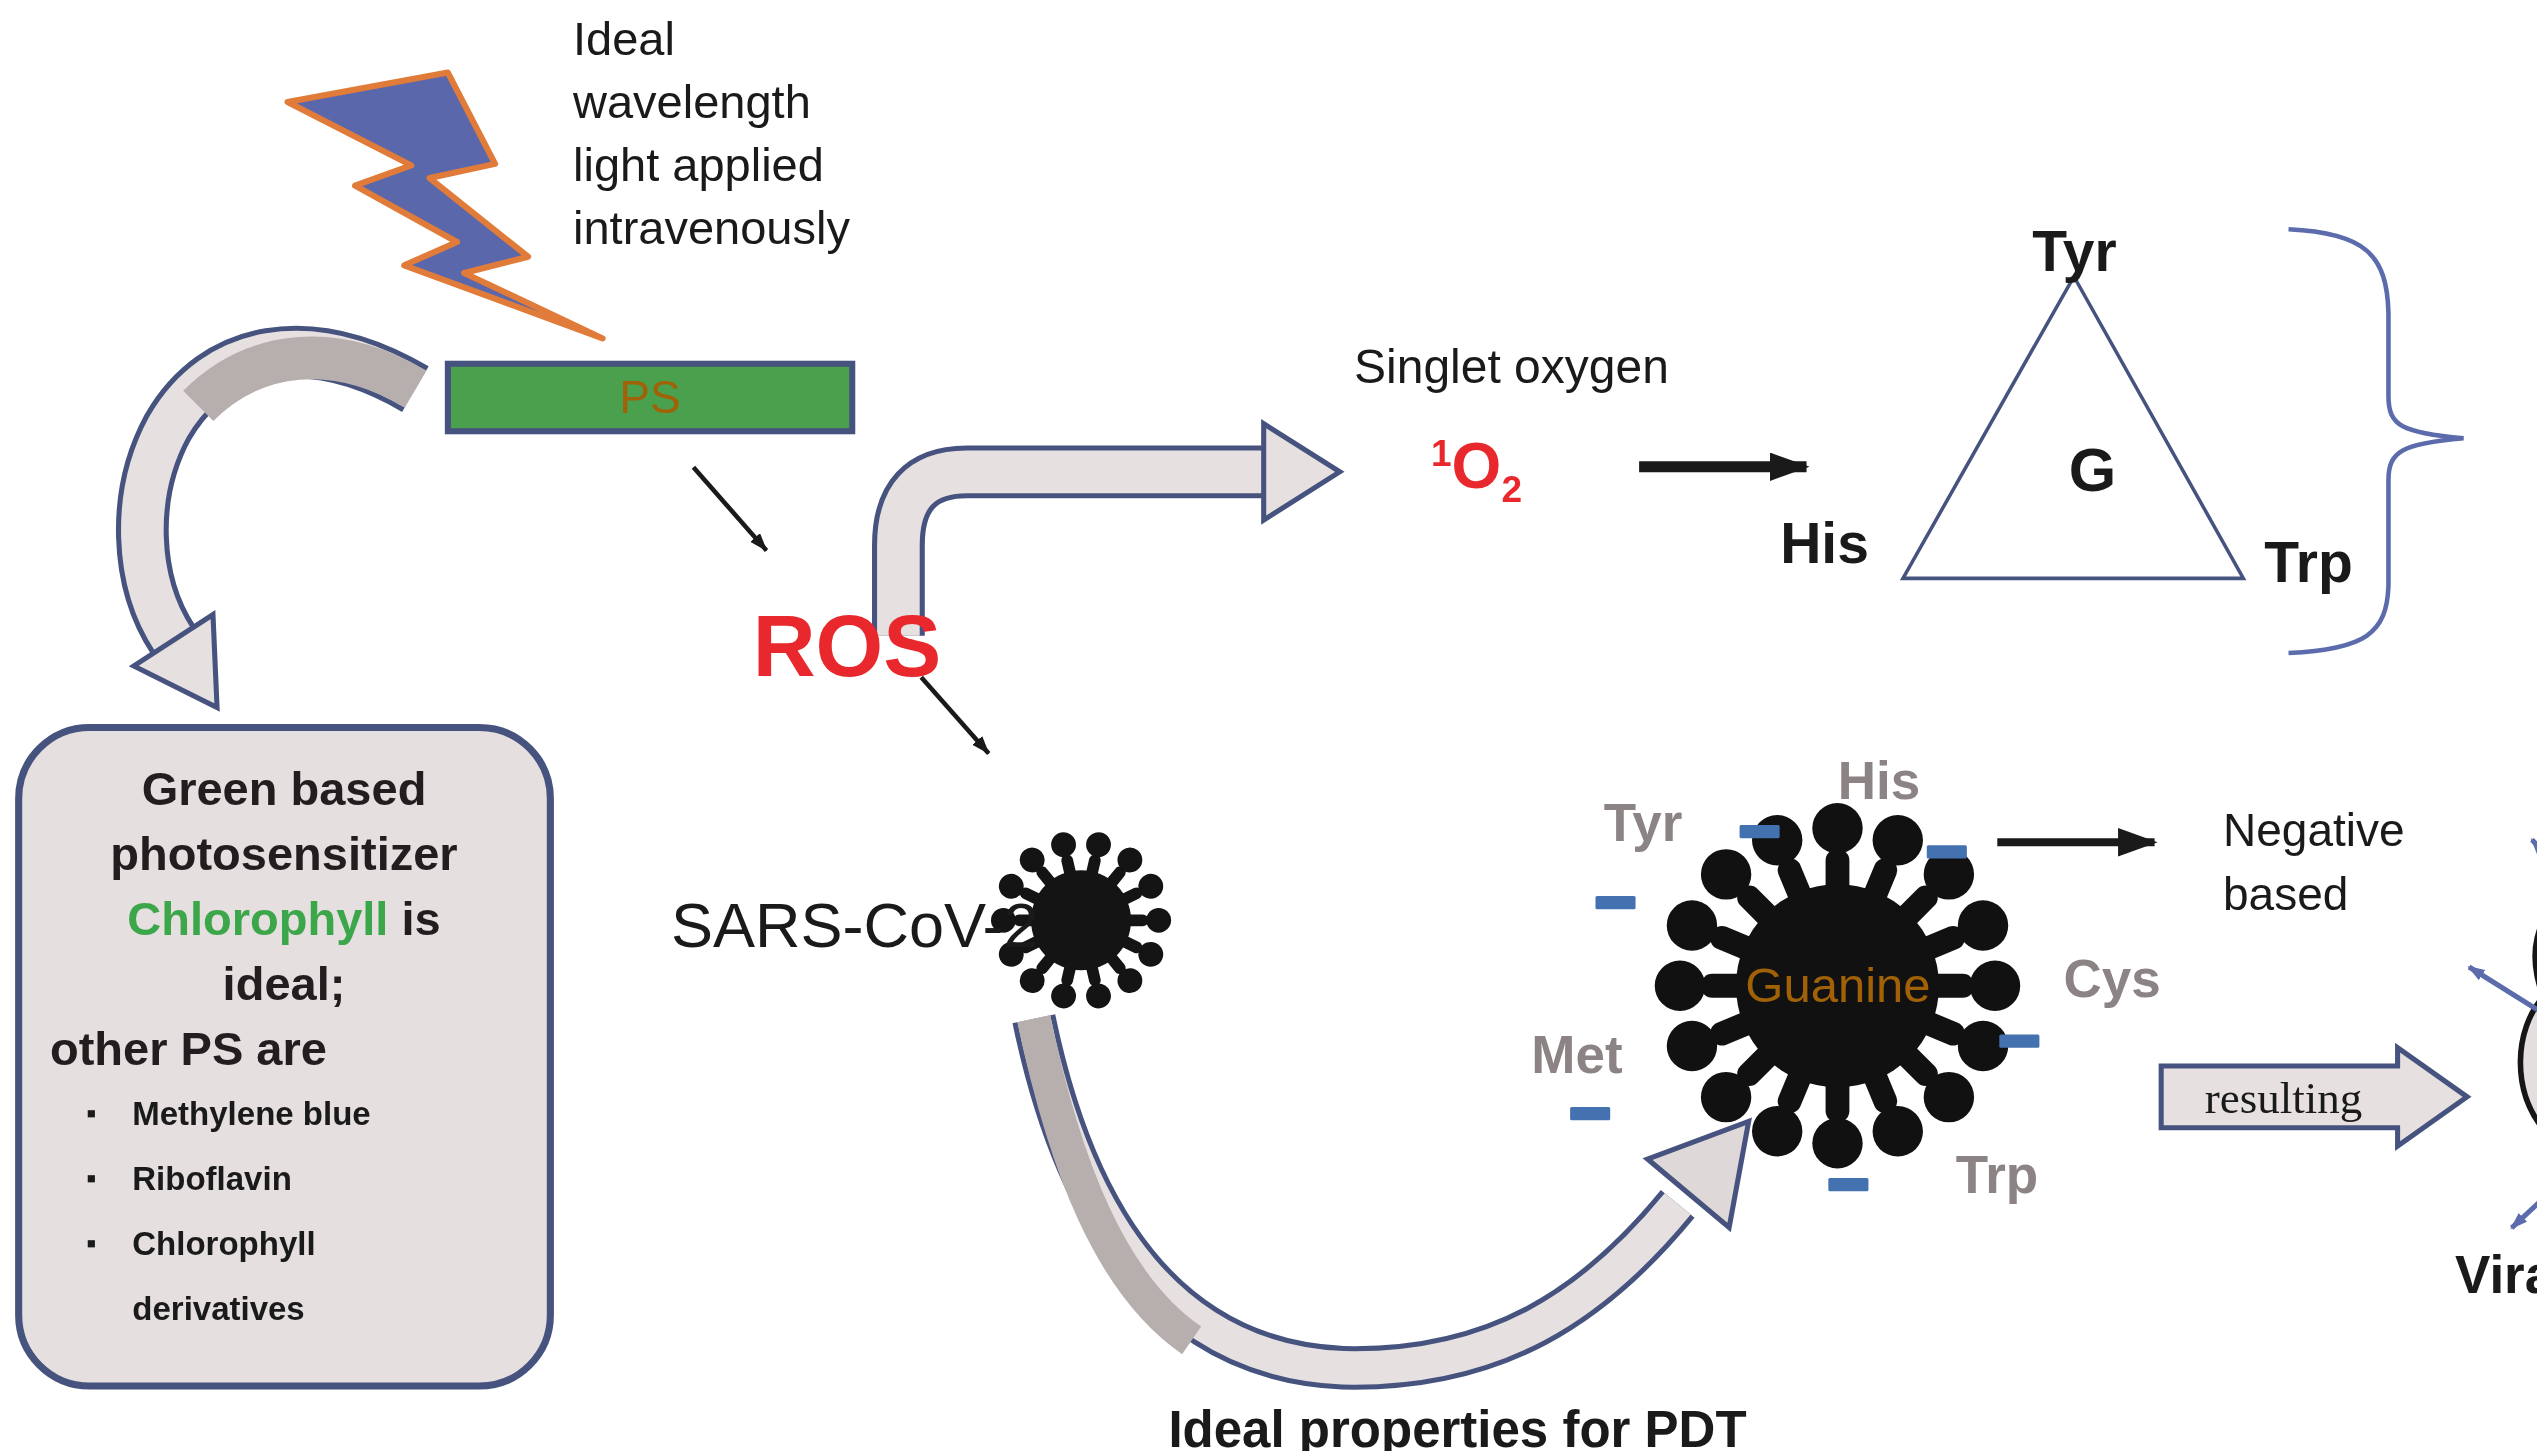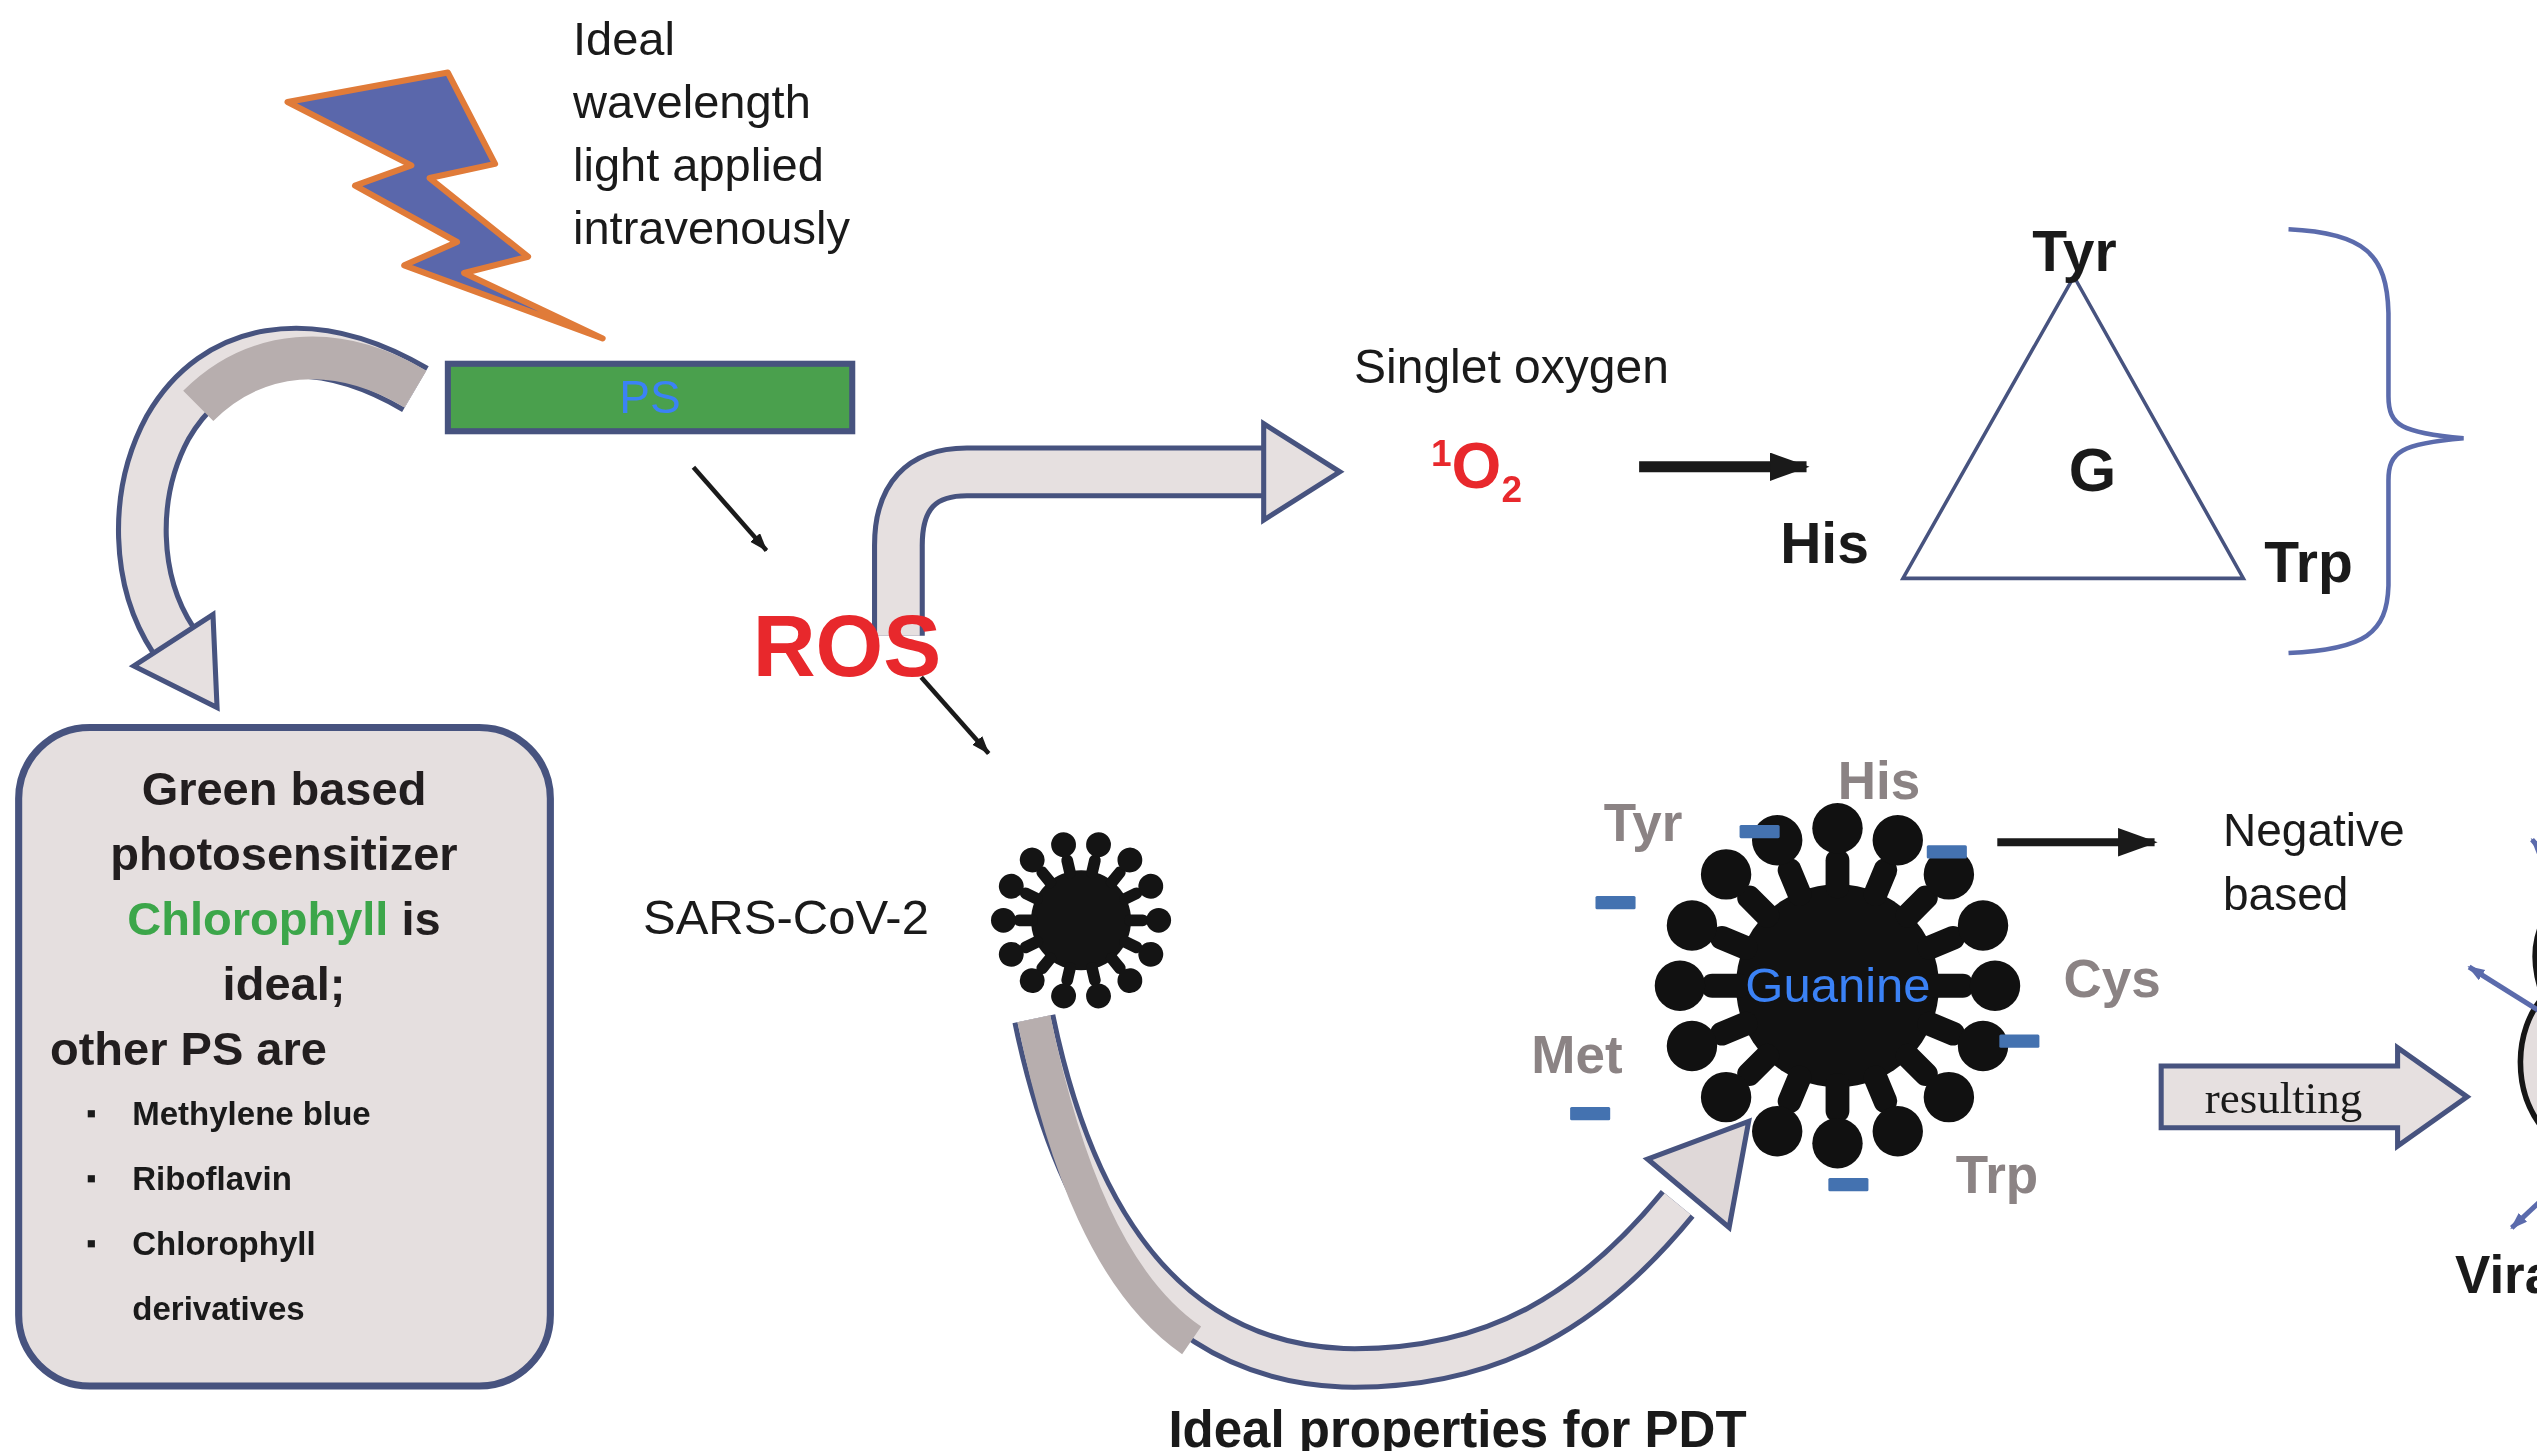--- a/index.html
+++ b/index.html
@@ -5,21 +5,21 @@
   html,body{margin:0;padding:0;background:#ffffff;width:2813px;height:1451px;overflow:hidden;}
   #stage{position:absolute;left:0;top:0;width:2813px;height:1451px;background:#ffffff;
          font-family:"Liberation Sans",sans-serif;color:#1a1a1a;}
   #art{position:absolute;left:0;top:0;}
   .t{position:absolute;white-space:nowrap;}
   .reg{font-weight:400;}
   .b{font-weight:700;}
   .red{color:#e8282c;}
   .green-t{color:#3ca64a;}
   .gray-t{color:#8b8384;}
-  .white-t{color:#3b82f6;}
+  .white-t{color:#a16207;}
   .ctr{text-align:center;}
   .lightlbl{font-size:47px;line-height:63px;font-weight:400;}
   .boxline{font-size:47px;line-height:65px;font-weight:700;color:#221e1f;}
   .bullet-row{display:flex;align-items:flex-start;}
   .bullet-glyph{font-size:29px;line-height:65px;margin:0 36px 0 56px;}
   .bullet-text{font-size:33px;line-height:65px;font-weight:700;white-space:normal;}
   .residue{font-size:53px;font-weight:700;width:162px;text-align:center;}
   .trilbl{font-size:57px;font-weight:700;width:183px;text-align:center;}
   sup.o2s{font-size:37px;vertical-align:super;}
   sub.o2b{font-size:37px;vertical-align:sub;}
@@ -170,21 +170,21 @@
 
 <div class="t reg" style="left:1354px;top:339px;font-size:48px;">Singlet oxygen</div>
 
 <div class="t b red ctr" style="left:1365px;top:429px;width:223px;font-size:64px;"><sup class="o2s">1</sup><span>O</span><sub class="o2b">2</sub></div>
 
 <div class="t trilbl" style="left:1983px;top:218px;">Tyr</div>
 <div class="t trilbl" style="left:1733px;top:510px;">His</div>
 <div class="t trilbl" style="left:2217px;top:529px;">Trp</div>
 <div class="t b ctr" style="left:2001px;top:435px;width:183px;font-size:61px;">G</div>
 
-<div class="t reg" style="left:643px;top:889px;font-size:49px;">SARS-CoV-2</div>
+<div class="t reg" style="left:671px;top:889px;font-size:63px;">SARS-CoV-2</div>
 
 <div class="t reg ctr white-t" style="left:1710px;top:957px;width:256px;font-size:49px;">Guanine</div>
 
 <div class="t residue gray-t" style="left:1562px;top:792px;">Tyr</div>
 <div class="t residue gray-t" style="left:1798px;top:750px;">His</div>
 <div class="t residue gray-t" style="left:2031px;top:948px;">Cys</div>
 <div class="t residue gray-t" style="left:1496px;top:1024px;">Met</div>
 <div class="t residue gray-t" style="left:1916px;top:1144px;">Trp</div>
 
 <div class="t reg" style="left:2223px;top:798px;font-size:46px;line-height:64px;">

